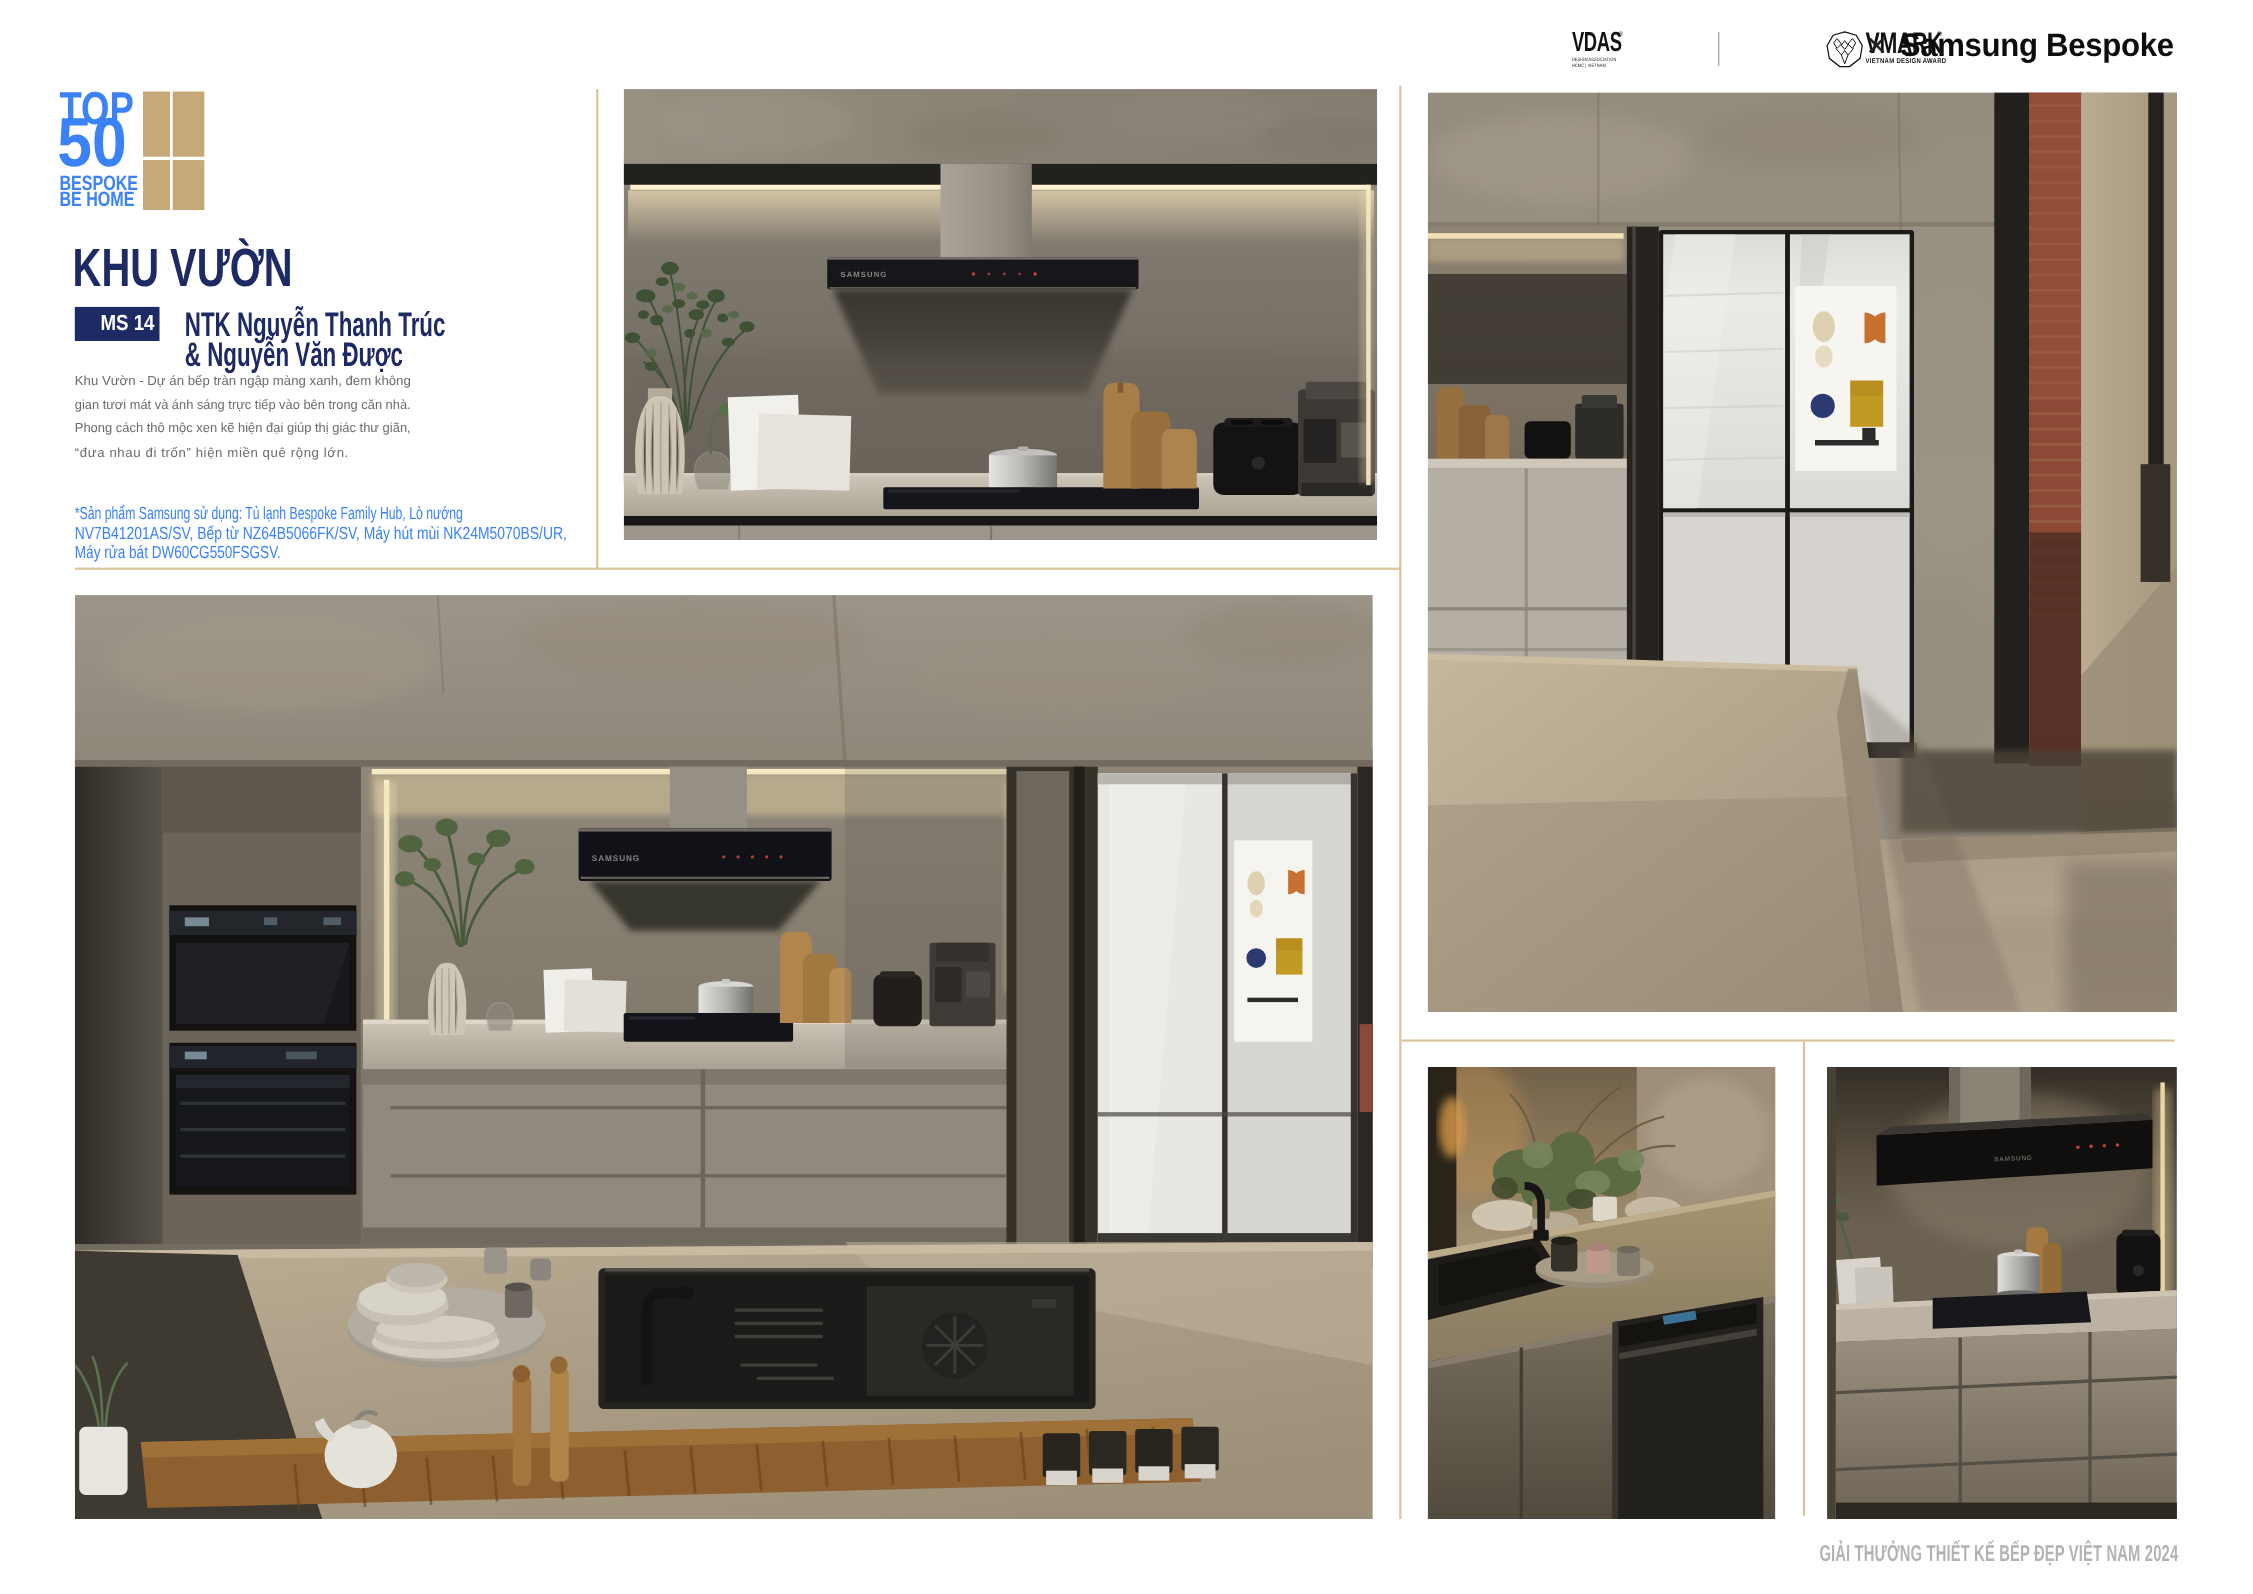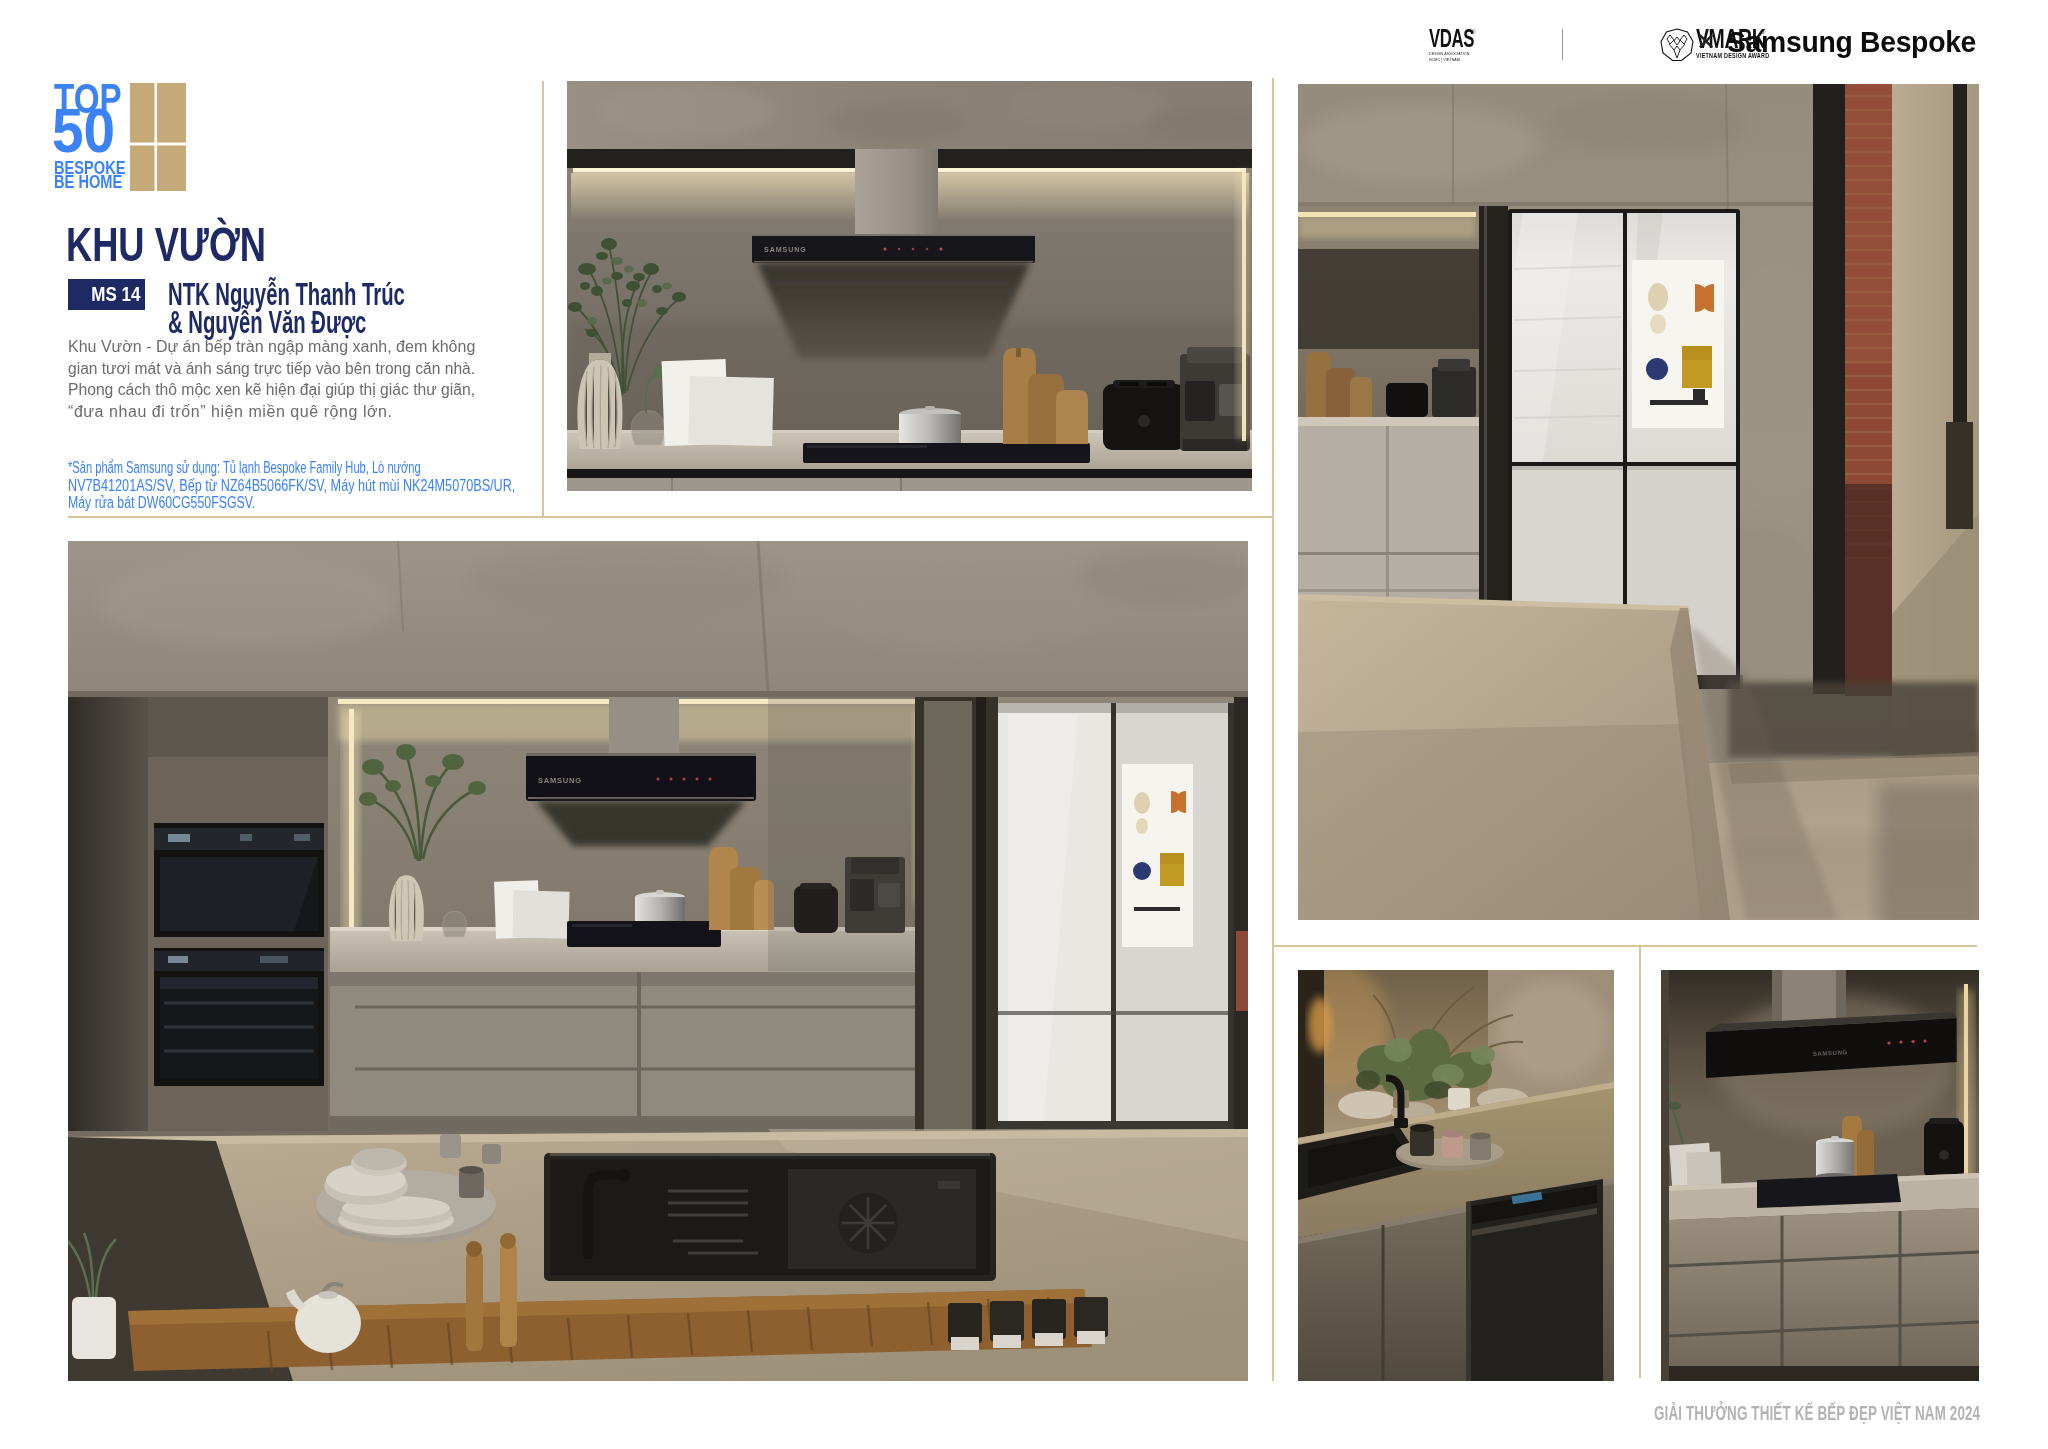--- a/index.html
+++ b/index.html
@@ -27,21 +27,21 @@
     <rect x="27" y="62.5" width="29" height="45.5" fill="#c6a979"></rect>
   </svg>
 </div>
 
 <div class="abs" style="left:66px;top:216px;font-size:49px;font-weight:bold;color:#1e2a63;letter-spacing:0px;transform:scaleX(0.74);transform-origin:left;white-space:nowrap;">KHU VƯỜN</div>
 
 <div class="abs" style="left:68px;top:279px;width:77px;height:31px;background:#1e2a63;color:#fff;font-size:20px;font-weight:bold;text-align:right;line-height:31px;"><span style="display:inline-block;transform:scaleX(0.85);">MS 14</span></div>
 
 <div class="abs" style="left:168px;top:281px;font-size:31px;font-weight:bold;color:#1e2a63;line-height:27.5px;transform:scaleX(0.655);transform-origin:left top;white-space:nowrap;">NTK Nguyễn Thanh Trúc<br>&amp; Nguyễn Văn Được</div>
 
-<div class="abs" style="left:68px;top:336px;font-size:16px;color:#6c6c6c;line-height:21.7px;white-space:nowrap;">
+<div class="abs" style="left:68px;top:336px;font-size:12px;color:#6c6c6c;line-height:21.7px;white-space:nowrap;">
   <div>Khu Vườn - Dự án bếp tràn ngập màng xanh, đem không</div>
   <div style="transform:scaleX(0.974);transform-origin:left;">gian tươi mát và ánh sáng trực tiếp vào bên trong căn nhà.</div>
   <div style="transform:scaleX(0.98);transform-origin:left;">Phong cách thô mộc xen kẽ hiện đại giúp thị giác thư giãn,</div>
   <div style="letter-spacing:0.55px;">“đưa nhau đi trốn” hiện miền quê rộng lớn.</div>
 </div>
 
 <div class="abs" style="left:68px;top:459px;font-size:16px;color:#3b82f6;line-height:17.5px;white-space:nowrap;">
   <div style="transform:scaleX(0.695);transform-origin:left;">*Sản phẩm Samsung sử dụng: Tủ lạnh Bespoke Family Hub, Lò nướng</div>
   <div style="transform:scaleX(0.79);transform-origin:left;">NV7B41201AS/SV, Bếp từ NZ64B5066FK/SV, Máy hút mùi NK24M5070BS/UR,</div>
   <div style="transform:scaleX(0.77);transform-origin:left;">Máy rửa bát DW60CG550FSGSV.</div>

